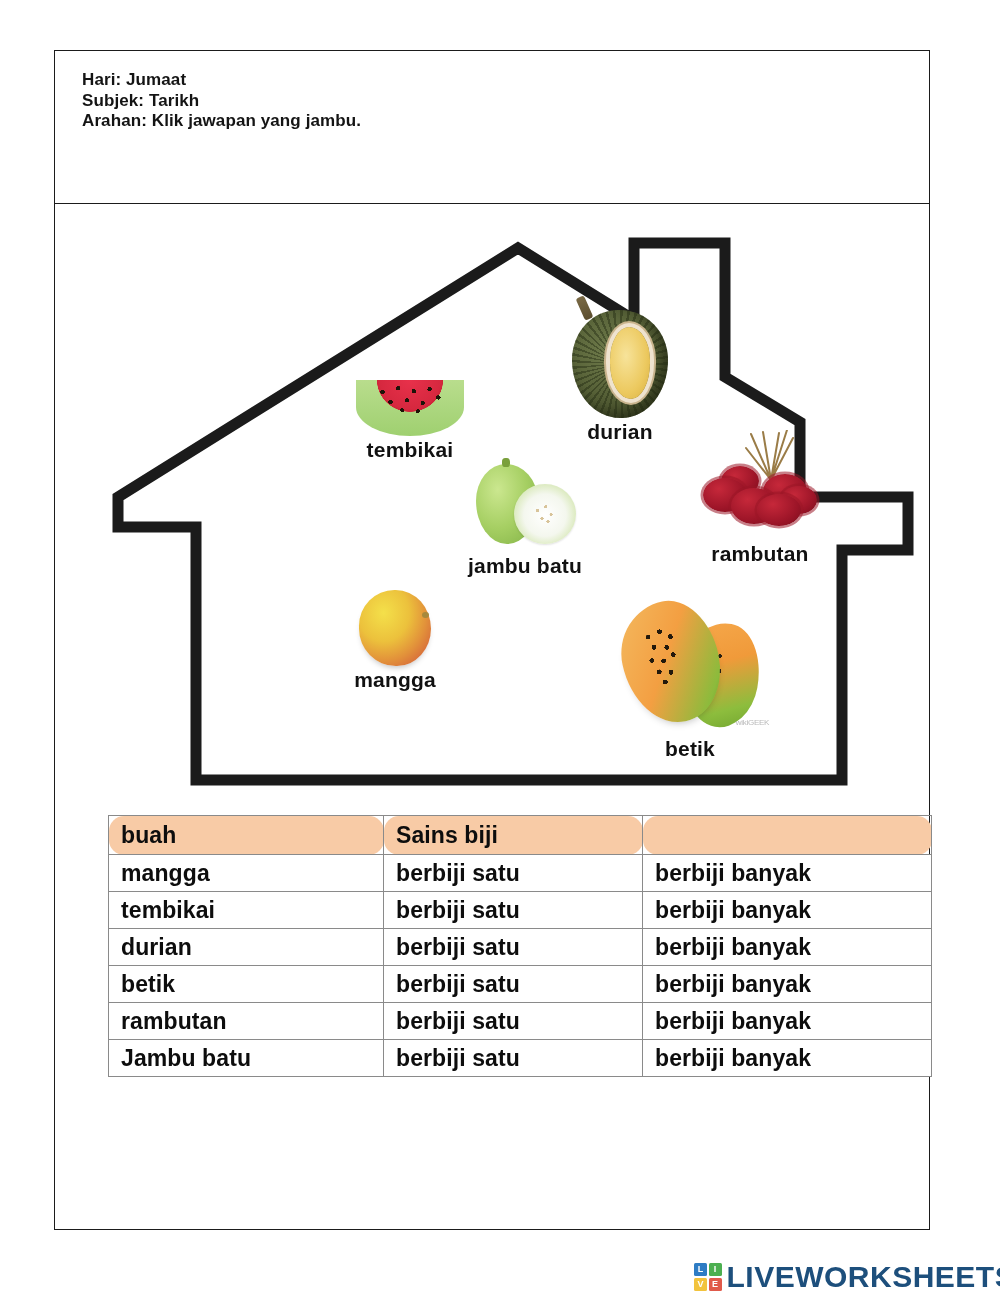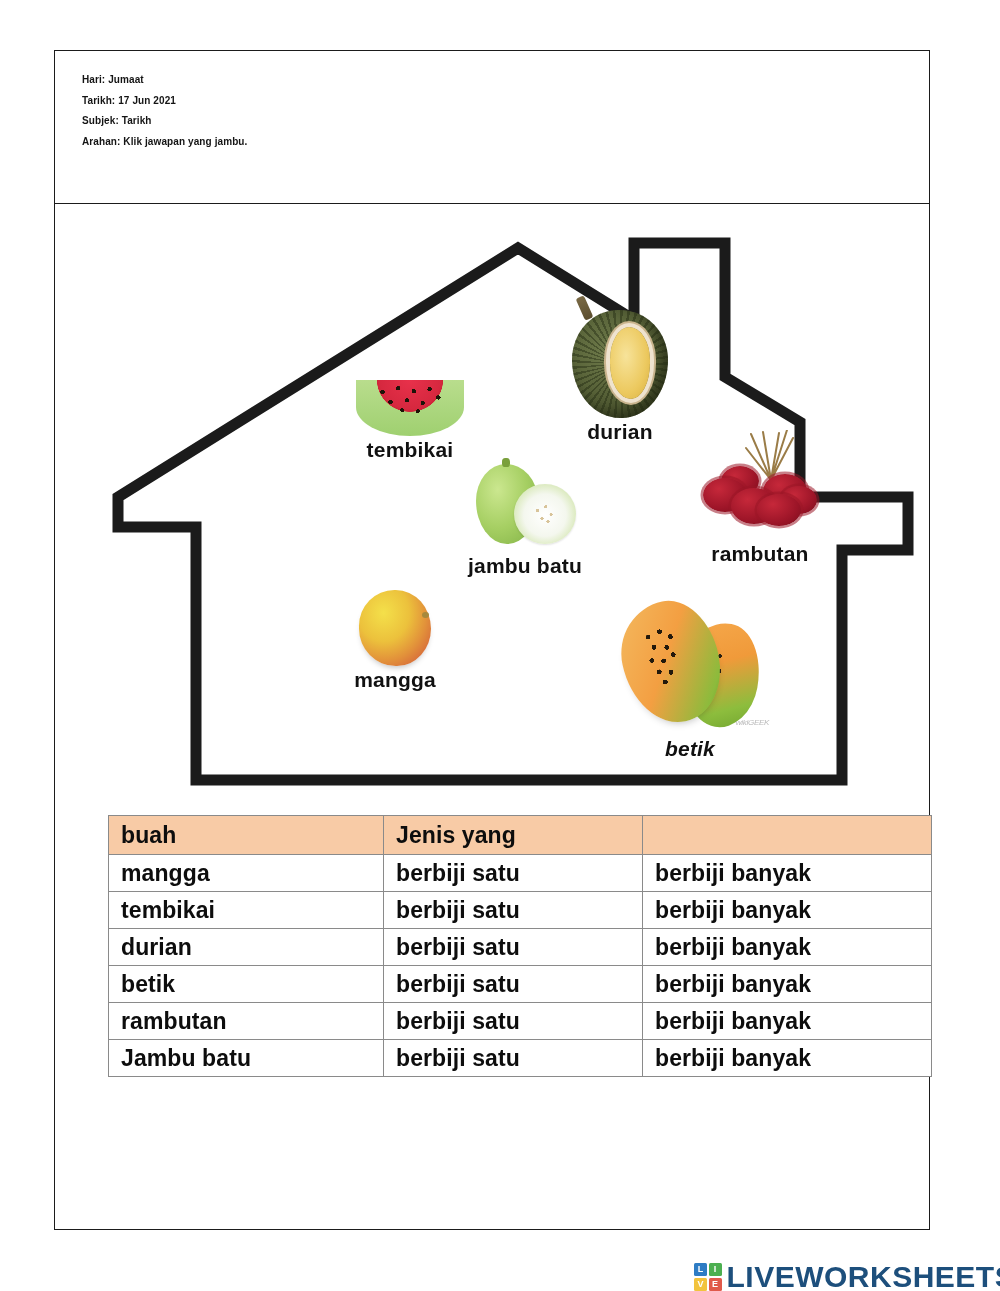--- a/index.html
+++ b/index.html
@@ -28,21 +28,21 @@
   }
 
   
   .header-block {
     position: absolute;
     left: 82px;
     top: 70px;
     width: 700px;
   }
   .header-line {
-    font-size: 10px;
+    font-size: 17px;
     font-weight: bold;
     color: #141414;
     line-height: 20.5px;
     letter-spacing: 0.1px;
     white-space: pre;
   }
   .header-divider {
     position: absolute;
     left: 55px;
     top: 203px;
@@ -203,21 +203,21 @@
     border-radius: 50% 50% 48% 52% / 48% 52% 50% 50%;
     box-shadow: 0 4px 6px -3px rgba(0,0,0,0.28);
     position: relative;
   }
   .mango::after {
     content: ""; position: absolute; right: 2px; top: 22px;
     width: 7px; height: 6px; background: #a7893c; border-radius: 50%;
   }
 
   
-  .f-betik { left: 470px; top: 370px; width: 240px; font-style: italic; }
+  .f-betik { left: 470px; top: 370px; width: 240px; }
   .papaya { width: 142px; height: 140px; position: relative; margin: 0 auto; }
   .pp-half-back {
     position: absolute; left: 64px; top: 28px;
     width: 76px; height: 104px;
     background: linear-gradient(155deg, #f6a94c 0%, #f09a3a 40%, #8dbd3d 78%, #6fa32f 100%);
     border-radius: 52% 48% 46% 54% / 42% 56% 44% 58%;
     transform: rotate(10deg);
   }
   .pp-half-back::after {
     content: ""; position: absolute; left: 14px; top: 18px;
@@ -275,20 +275,21 @@
     font-weight: bold;
     color: #0d0d0d;
     text-align: left;
     letter-spacing: 0.1px;
     vertical-align: middle;
     background: #ffffff;
   }
   .answer-table thead th {
     background: #f8cba6;
     height: 38px;
+    border-radius: 15px;
   }
   .col-buah   { width: 262px; }
   .col-satu   { width: 246px; }
   .col-banyak { width: 276px; }
   .hdr-span   { border-right: 1px solid #8a8a8a; }
   .hdr-empty  { background: #f8cba6 !important; border-left: none !important; }
 
   
   .lw-logo {
     position: absolute;
@@ -326,21 +327,20 @@
     line-height: 1;
   }
 </style>
 </head>
 <body>
 
 <div class="page-frame"></div>
 
 <div class="header-block">
   <div class="header-line">Hari: Jumaat</div>
-  <div class="header-line">Tarikh: 17 Jun 2021</div>
   <div class="header-line">Subjek: Tarikh</div>
   <div class="header-line">Arahan: Klik jawapan yang jambu.</div>
 </div>
 <div class="header-divider"></div>
 
 <div class="house-area">
 
   <svg class="house-svg" width="840" height="580" viewBox="0 0 840 580">
     <path d="M 18 277 L 18 272 L 418 23 L 534 95 L 534 18 L 625 18 L 625 152 L 700 197
              L 700 272 L 808 272 L 808 325 L 742 325 L 742 555 L 96 555 L 96 302 L 18 302 Z" fill="none" stroke="#1b1b1b" stroke-width="11" stroke-linejoin="miter"></path>
@@ -409,21 +409,21 @@
     </div>
     <div class="fruit-label">betik</div>
   </div>
 
 </div>
 
 <table class="answer-table">
   <thead>
     <tr>
       <th class="col-buah">buah</th>
-      <th class="col-satu hdr-span">Jenis yang</th>
+      <th class="col-satu hdr-span">Sains biji</th>
       <th class="col-banyak hdr-empty"></th>
     </tr>
   </thead>
   <tbody>
     <tr>
       <td>mangga</td>
       <td>berbiji satu</td>
       <td>berbiji banyak</td>
     </tr>
     <tr>

